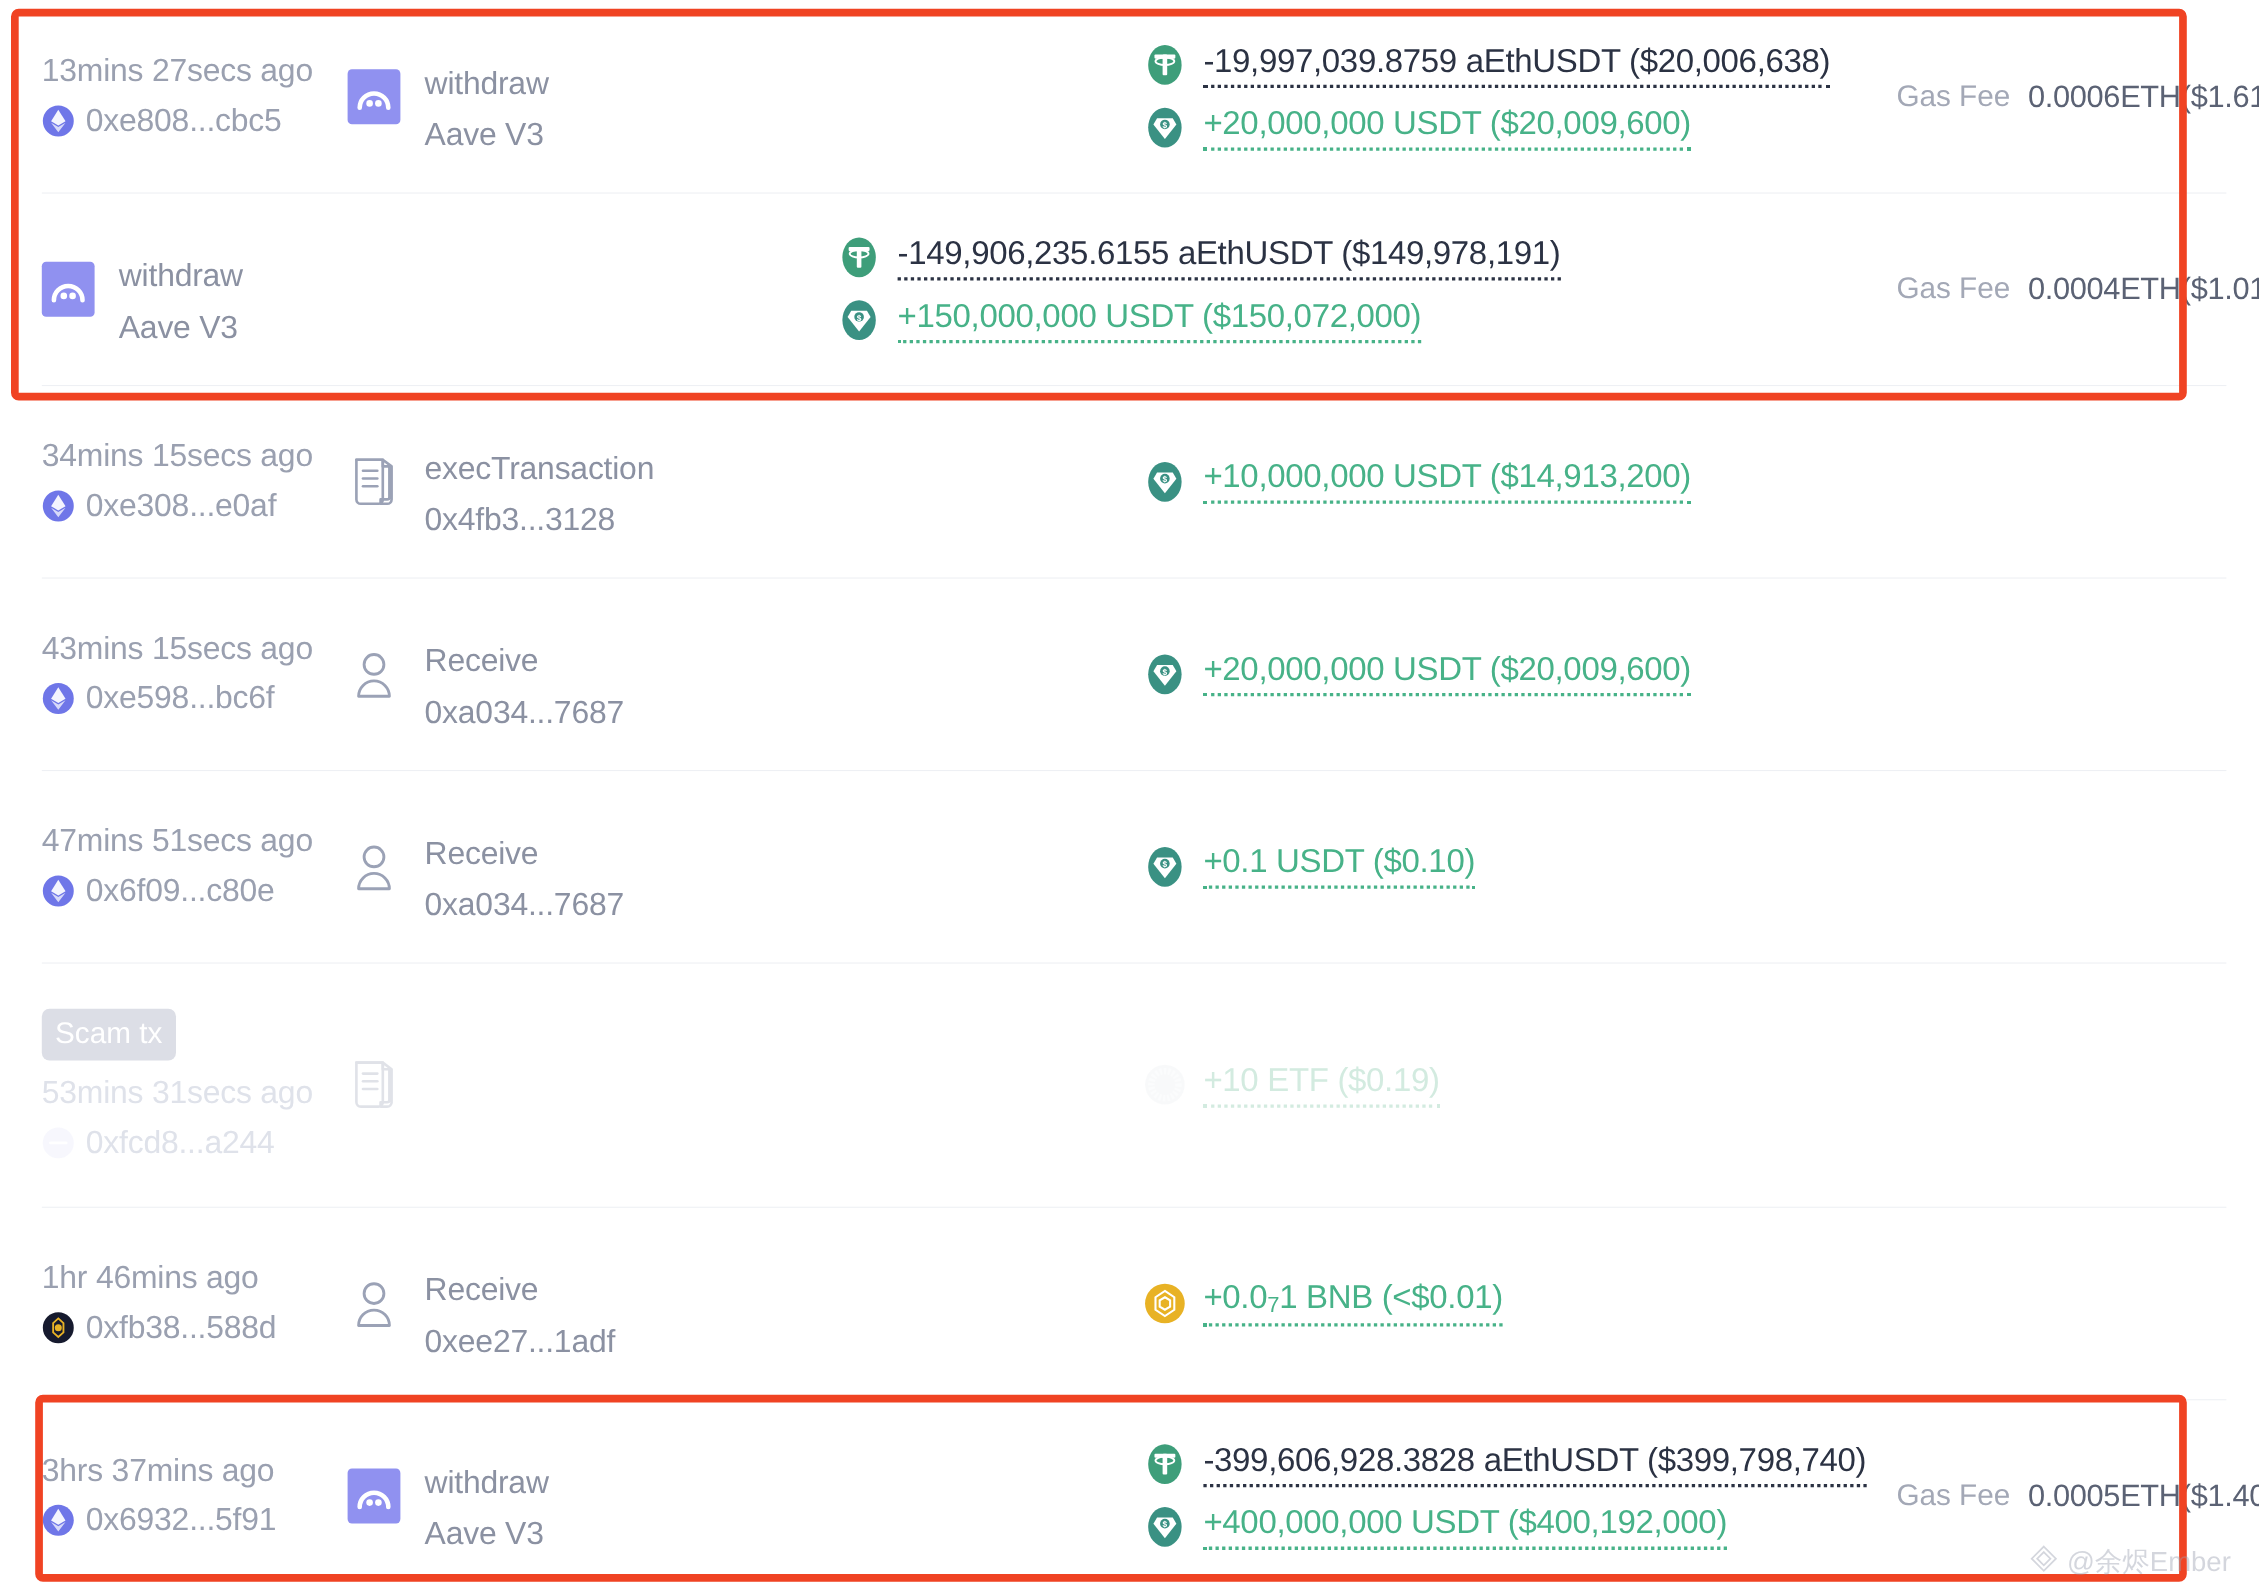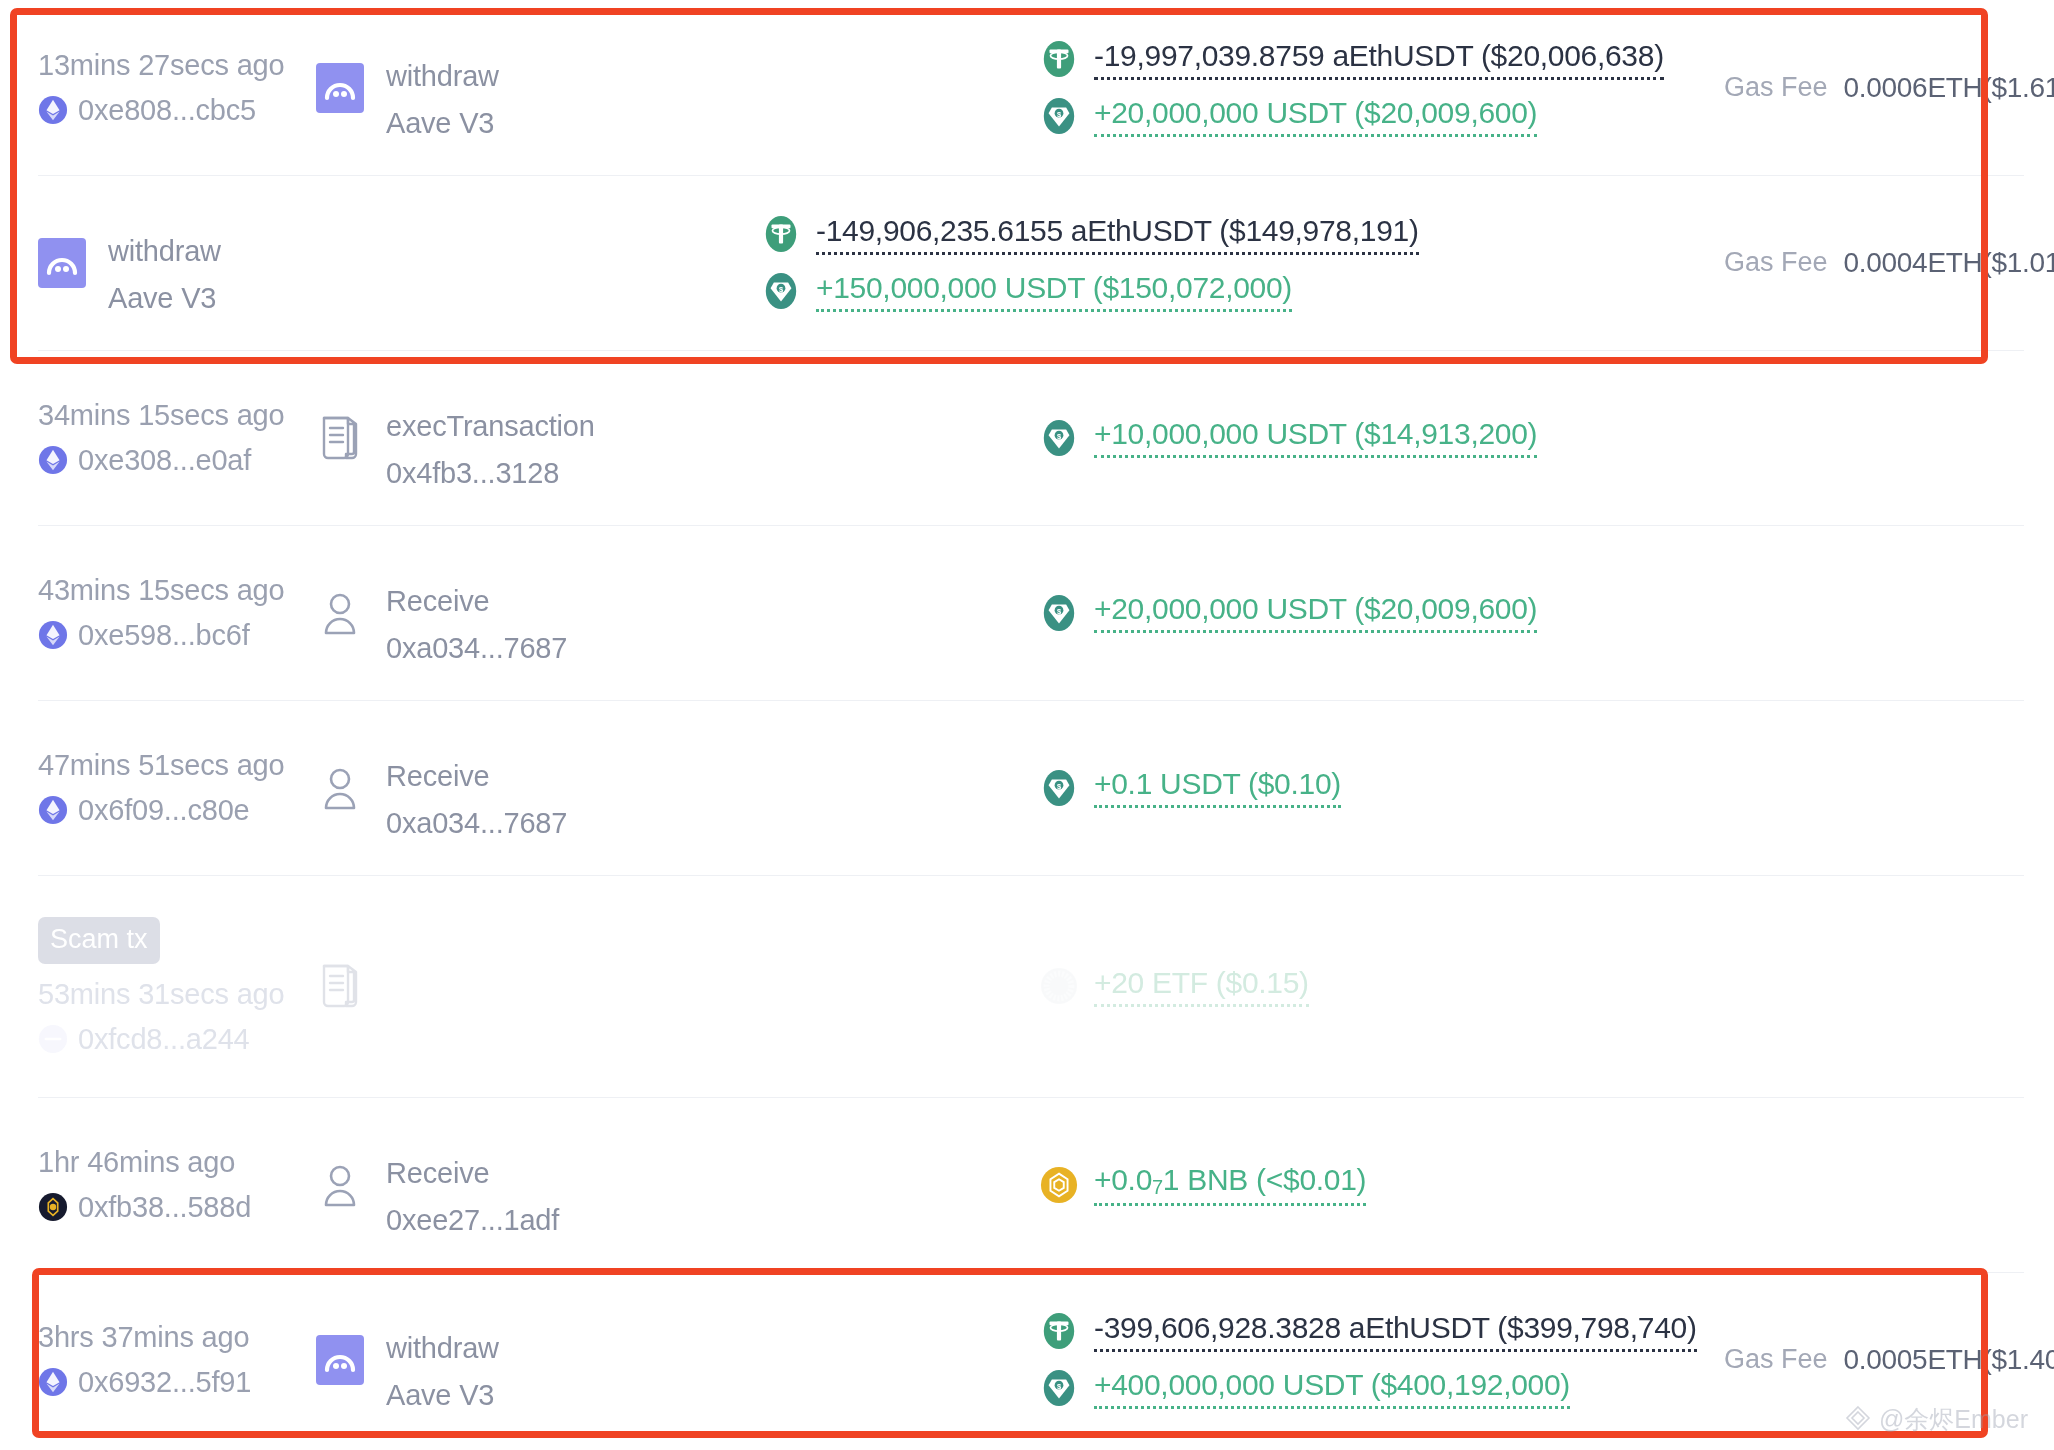--- a/index.html
+++ b/index.html
@@ -442,21 +442,21 @@
         <line x1="13" y1="29" x2="26" y2="29" stroke="#9ba2b6" stroke-width="2.4" stroke-linecap="round"></line>
       </svg>
           </span>
         </div>
         <div class="col-amounts">
           <span class="amount-line">
       <svg class="token-icon" viewBox="0 0 40 40">
         <circle cx="20" cy="20" r="19" fill="#e9edf0"></circle>
         <circle cx="20" cy="20" r="13" fill="none" stroke="#f4f7f8" stroke-width="6" stroke-dasharray="2 2"></circle>
       </svg>
-      <span class="amount-text pos">+20 ETF ($0.15)</span>
+      <span class="amount-text pos">+10 ETF ($0.19)</span>
     </span>
         </div>
         <div class="col-gas"></div>
       </div>
       <div class="tx-row sep">
         <div class="col-time">
           <span class="time-ago">1hr 46mins ago</span>
     <span class="hash-line">
       <svg class="chain-icon" viewBox="0 0 32 32" style="opacity:1">
         <circle cx="16" cy="16" r="15" fill="#161a2e"></circle>

